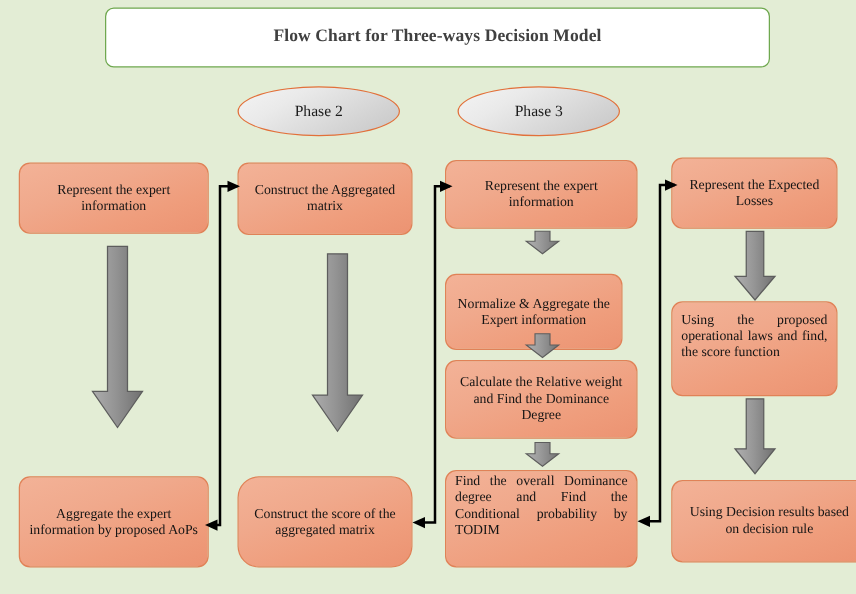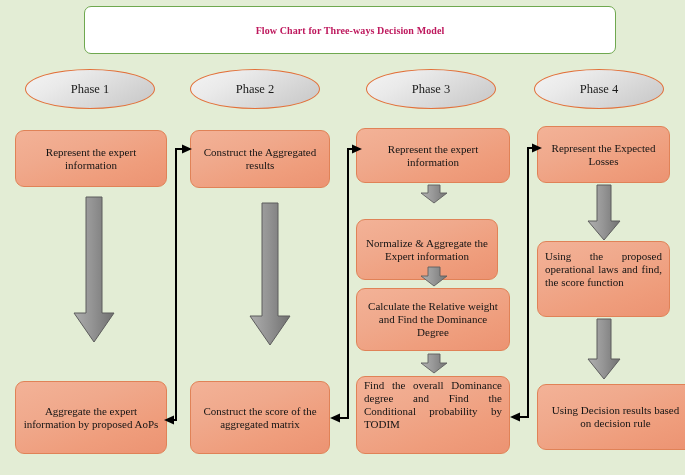--- a/index.html
+++ b/index.html
@@ -29,23 +29,23 @@
     height: 48px;
     background: #ffffff;
     border: 1.6px solid #6fa84f;
     border-radius: 7px;
     box-sizing: border-box;
     display: flex;
     align-items: center;
     justify-content: center;
   }
   .title-text {
-    font-size: 10px;
+    font-size: 14px;
     font-weight: bold;
-    color: #be185d;
+    color: #404040;
     letter-spacing: 0.1px;
   }
 
   
   .phase {
     position: absolute;
     width: 130px;
     height: 40px;
     border: 1.7px solid #e2703a;
     border-radius: 50%;
@@ -97,31 +97,25 @@
 </style>
 </head>
 <body>
 
 <div id="canvas">
 
   <div class="title-box">
     <div class="title-text">Flow Chart for Three-ways Decision Model</div>
   </div>
 
-  <div class="phase" style="left:25px; top:69px;">
-    <span class="phase-label">Phase 1</span>
-  </div>
   <div class="phase" style="left:190px; top:69px;">
     <span class="phase-label">Phase 2</span>
   </div>
   <div class="phase" style="left:366px; top:69px;">
     <span class="phase-label">Phase 3</span>
-  </div>
-  <div class="phase" style="left:534px; top:69px;">
-    <span class="phase-label">Phase 4</span>
   </div>
 
   <div class="pbox" style="left:15px; top:130px; width:152px; height:57px;">
     <div class="txt">Represent the expert information</div>
   </div>
 
   <div class="pbox" style="left:15px; top:381px; width:152px; height:73px;">
     <div class="txt">Aggregate the expert information by proposed AoPs</div>
   </div>
 
@@ -132,24 +126,24 @@
           <stop offset="0%" stop-color="#adadad"></stop>
           <stop offset="45%" stop-color="#949494"></stop>
           <stop offset="100%" stop-color="#707070"></stop>
         </linearGradient>
       </defs>
       <path d="M14,1 L30,1 L30,117 L42,117 L22,146 L2,117 L14,117 Z" fill="url(#gA1)" stroke="#5d5d5d" stroke-width="1"></path>
     </svg>
   </div>
 
   <div class="pbox" style="left:190px; top:130px; width:140px; height:58px;">
-    <div class="txt">Construct the Aggregated results</div>
-  </div>
-
-  <div class="pbox" style="left:190px; top:381px; width:140px; height:73px;">
+    <div class="txt">Construct the Aggregated matrix</div>
+  </div>
+
+  <div class="pbox" style="left:190px; top:381px; width:140px; height:73px;border-radius:17px;">
     <div class="txt">Construct the score of the aggregated matrix</div>
   </div>
 
   <div class="garrow" style="left:248px; top:202px;">
     <svg width="44" height="145" viewBox="0 0 44 145" xmlns="http://www.w3.org/2000/svg">
       <defs>
         <linearGradient id="gA2" x1="0" y1="0" x2="1" y2="0">
           <stop offset="0%" stop-color="#adadad"></stop>
           <stop offset="45%" stop-color="#949494"></stop>
           <stop offset="100%" stop-color="#707070"></stop>

